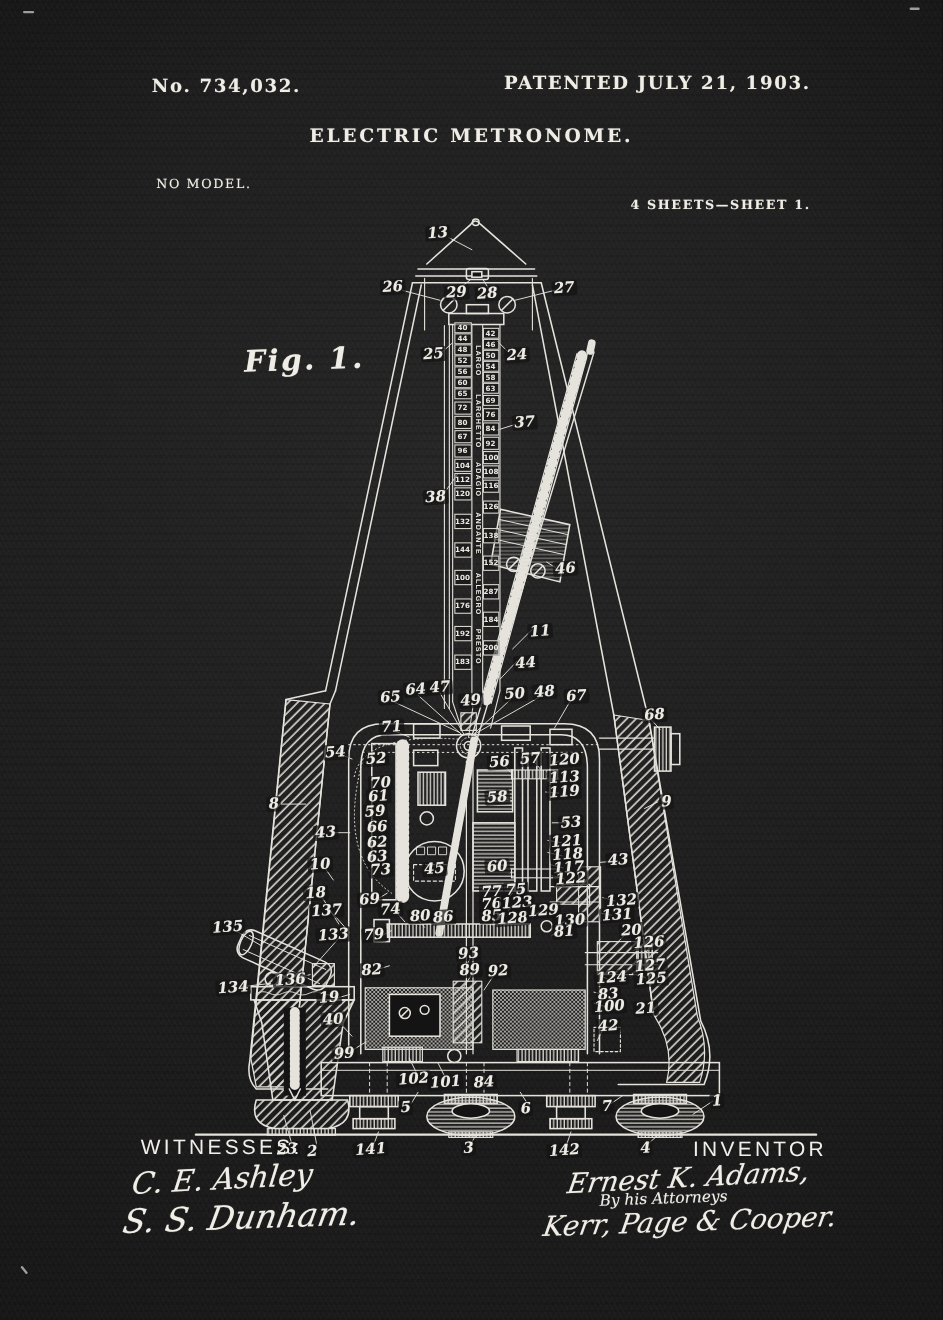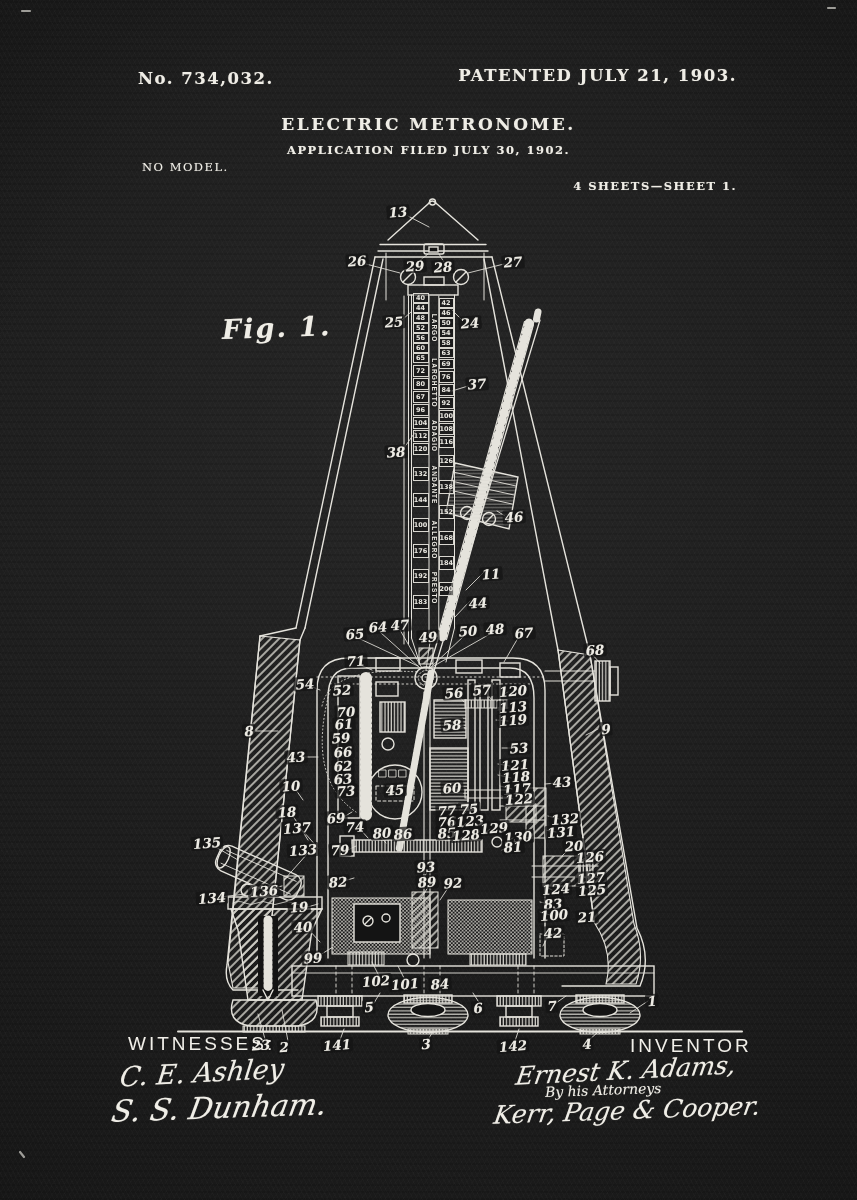--- a/index.html
+++ b/index.html
@@ -64,21 +64,20 @@
   .sig-att{left:494px;top:1096px;font-size:25px;transform:rotate(-2deg) skewX(-11deg);}
 </style>
 </head>
 <body>
 
 <div class="page">
 
   <span class="ptext h-no">No. 734,032.</span>
   <span class="ptext h-date">PATENTED JULY 21, 1903.</span>
   <span class="ptext h-center h-title">ELECTRIC METRONOME.</span>
-  <span class="ptext h-center h-app">APPLICATION FILED JULY 30, 1902.</span>
   <span class="ptext h-model">NO MODEL.</span>
   <span class="ptext h-sheet">4 SHEETS—SHEET 1.</span>
   <span class="ptext fig-caption">Fig. 1.</span>
 
   <svg class="drawing" width="857" height="1200" viewBox="0 0 857 1200">
     <defs>
       <pattern id="h45" width="6" height="6" patternUnits="userSpaceOnUse" patternTransform="rotate(45)">
         <line x1="1" y1="0" x2="1" y2="6" stroke="#d6d4cd" stroke-width="1.5"></line>
       </pattern>
       <pattern id="hH" width="6" height="3.4" patternUnits="userSpaceOnUse">
@@ -412,21 +411,21 @@
       <span class="cell" style="left: 438.5px; top: 359.25px; width: 15px; height: 9.5px; line-height: 8px;">69</span>
       <span class="cell" style="left: 438.5px; top: 371.25px; width: 15px; height: 11.5px; line-height: 10px;">76</span>
       <span class="cell" style="left: 438.5px; top: 384.25px; width: 15px; height: 11.5px; line-height: 10px;">84</span>
       <span class="cell" style="left: 438.5px; top: 397.25px; width: 15px; height: 11.5px; line-height: 10px;">92</span>
       <span class="cell" style="left: 438.5px; top: 410.25px; width: 15px; height: 11.5px; line-height: 10px;">100</span>
       <span class="cell" style="left: 438.5px; top: 423.25px; width: 15px; height: 11.5px; line-height: 10px;">108</span>
       <span class="cell" style="left: 438.5px; top: 436.25px; width: 15px; height: 11.5px; line-height: 10px;">116</span>
       <span class="cell" style="left: 438.5px; top: 455.25px; width: 15px; height: 11.5px; line-height: 10px;">126</span>
       <span class="cell" style="left: 438.5px; top: 480px; width: 15px; height: 14px; line-height: 12.5px;">138</span>
       <span class="cell" style="left: 438.5px; top: 505px; width: 15px; height: 14px; line-height: 12.5px;">152</span>
-      <span class="cell" style="left: 438.5px; top: 531px; width: 15px; height: 14px; line-height: 12.5px;">168</span>
+      <span class="cell" style="left: 438.5px; top: 531px; width: 15px; height: 14px; line-height: 12.5px;">287</span>
       <span class="cell" style="left: 438.5px; top: 556px; width: 15px; height: 14px; line-height: 12.5px;">184</span>
       <span class="cell" style="left: 438.5px; top: 582px; width: 15px; height: 14px; line-height: 12.5px;">200</span>
       <span class="tempo" style="left: 434px; top: 328px;">LARGO</span>
       <span class="tempo" style="left: 434px; top: 383px;">LARGHETTO</span>
       <span class="tempo" style="left: 434px; top: 436px;">ADAGIO</span>
       <span class="tempo" style="left: 434px; top: 485px;">ANDANTE</span>
       <span class="tempo" style="left: 434px; top: 540px;">ALLEGRO</span>
       <span class="tempo" style="left: 434px; top: 588px;">PRESTO</span>
     </div>
 

